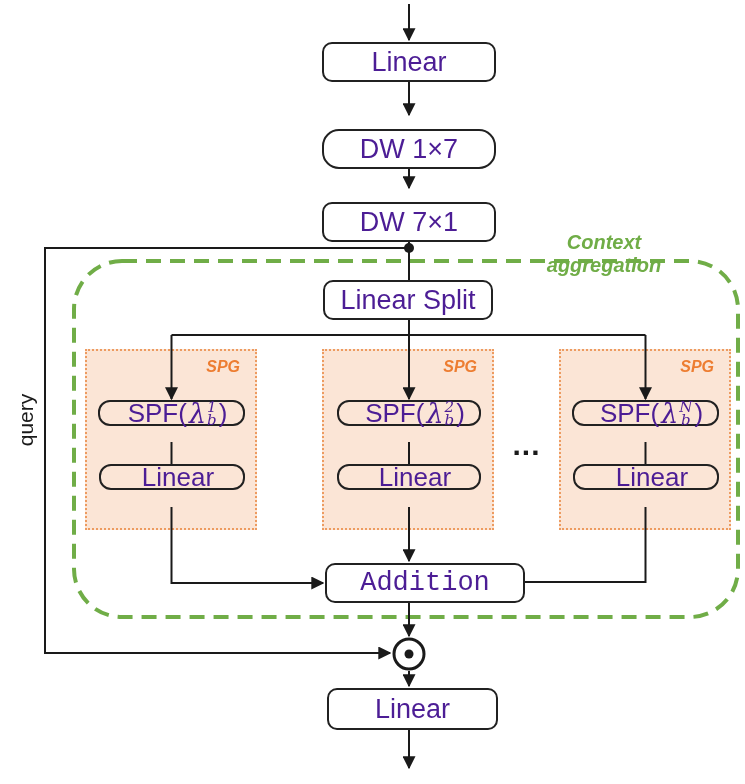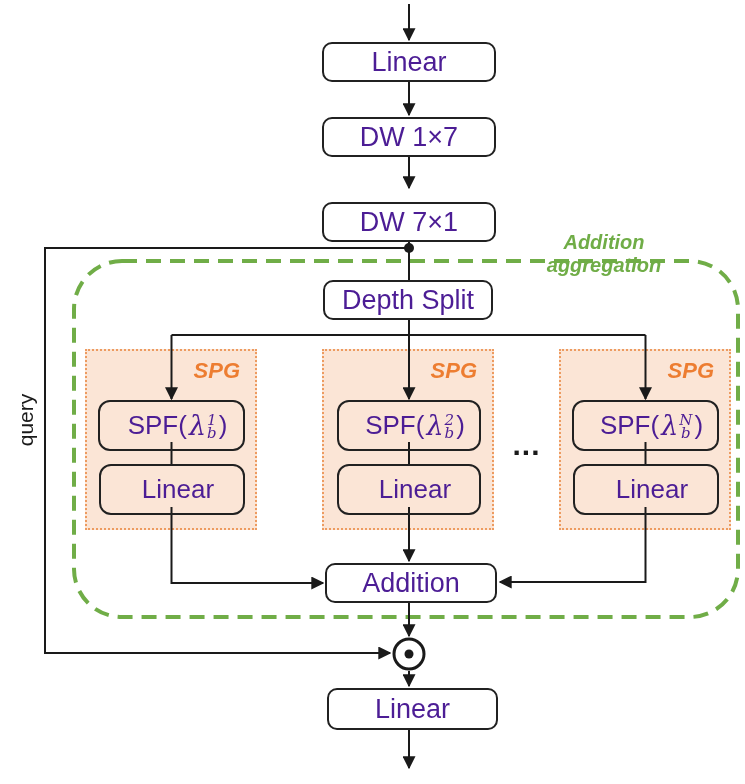--- a/index.html
+++ b/index.html
@@ -24,21 +24,21 @@
     border:2.5px solid #212121;
     border-radius:10px;
     background:#ffffff;
     box-sizing:border-box;
     display:flex;align-items:center;justify-content:center;
     font-size:27px;color:#4c1d95;
     white-space:nowrap;
   }
   .node.inner{
     background:transparent;
-    height:51px;
+    height:26px;
     border-radius:12px;
     font-size:26px;
     padding-left:12px;
   }
   .lam{
     font-family:"DejaVu Serif", serif;
     font-style:italic;
     font-size:27px;
     margin-left:2px;
   }
@@ -46,21 +46,21 @@
     display:inline-flex;flex-direction:column;
     align-items:center;justify-content:center;
     font-family:"DejaVu Serif", serif;font-style:italic;
     font-size:15px;line-height:13px;
     margin:0 2px 0 1px;position:relative;top:1px;
   }
   .spg-label{
     position:absolute;
     width:62px;
     text-align:right;
-    font-size:22px;font-weight:bold;font-style:italic;
+    font-size:16px;font-weight:bold;font-style:italic;
     color:#ED7D31;
   }
   .context-label{
     position:absolute;
     left:508px;top:231px;width:192px;
     text-align:center;
     font-size:20px;font-weight:bold;font-style:italic;
     color:#70AD47;
   }
   .query-label{
@@ -123,25 +123,25 @@
 
     <circle cx="409" cy="248" r="5" fill="#1a1a1a"></circle>
 
     <g>
       <circle cx="409" cy="654" r="15" fill="#ffffff" stroke="#1a1a1a" stroke-width="3"></circle>
       <circle cx="409" cy="654" r="4.5" fill="#1a1a1a"></circle>
     </g>
   </svg>
 
   <div class="node" style="left:322px;top:42px;width:174px;">Linear</div>
-  <div class="node" style="left:322px;top:117px;width:174px;">DW 1×7</div>
+  <div class="node" style="left:322px;top:129px;width:174px;border-radius:17px;">DW 1×7</div>
   <div class="node" style="left:322px;top:202px;width:174px;">DW 7×1</div>
-  <div class="node" style="left:323px;top:280px;width:170px;">Depth Split</div>
+  <div class="node" style="left:323px;top:280px;width:170px;">Linear Split</div>
 
-  <div class="context-label">Addition aggregation</div>
+  <div class="context-label">Context aggregation</div>
 
   <div class="spg-label" style="left:178px;top:358px;">SPG</div>
   <div class="spg-label" style="left:415px;top:358px;">SPG</div>
   <div class="spg-label" style="left:652px;top:358px;">SPG</div>
 
   <div class="node inner" style="left:98px;top:400px;width:147px;">
     <span>SPF(</span>
       <span class="lam">λ</span>
       <span class="stack">
         <span>1</span>
@@ -167,18 +167,18 @@
       </span>
       <span>)</span>
   </div>
 
   <div class="node inner" style="left:99px;top:464px;width:146px;">Linear</div>
   <div class="node inner" style="left:337px;top:464px;width:144px;">Linear</div>
   <div class="node inner" style="left:573px;top:464px;width:146px;">Linear</div>
 
   <div class="ellipsis">...</div>
 
-  <div class="node" style="left:325px;top:563px;width:172px;">Addition</div>
+  <div class="node" style="left:325px;top:563px;width:200px;font-family:Liberation Mono, monospace;">Addition</div>
   <div class="node" style="left:327px;top:688px;width:171px;height:42px;">Linear</div>
 
   <div class="query-label">query</div>
 
 </div>
 
 </body></html>

